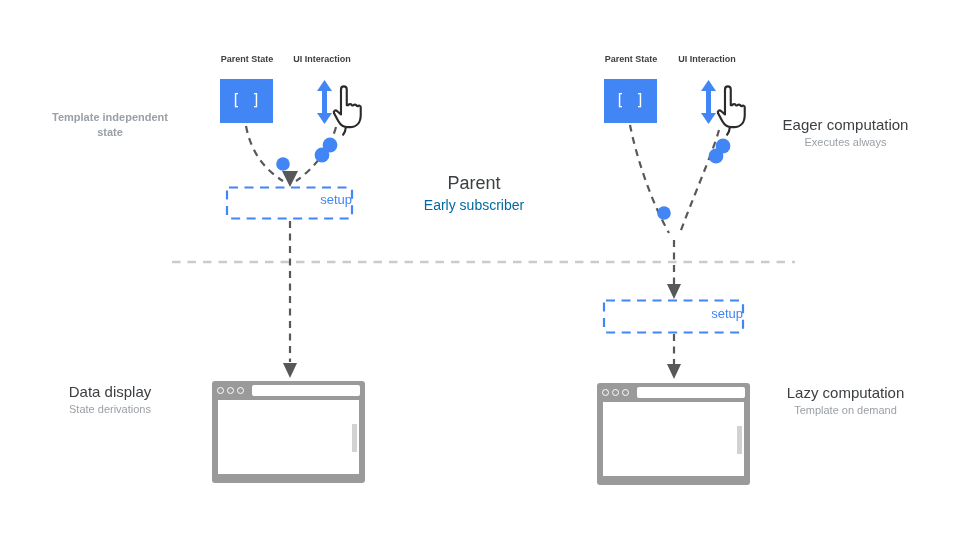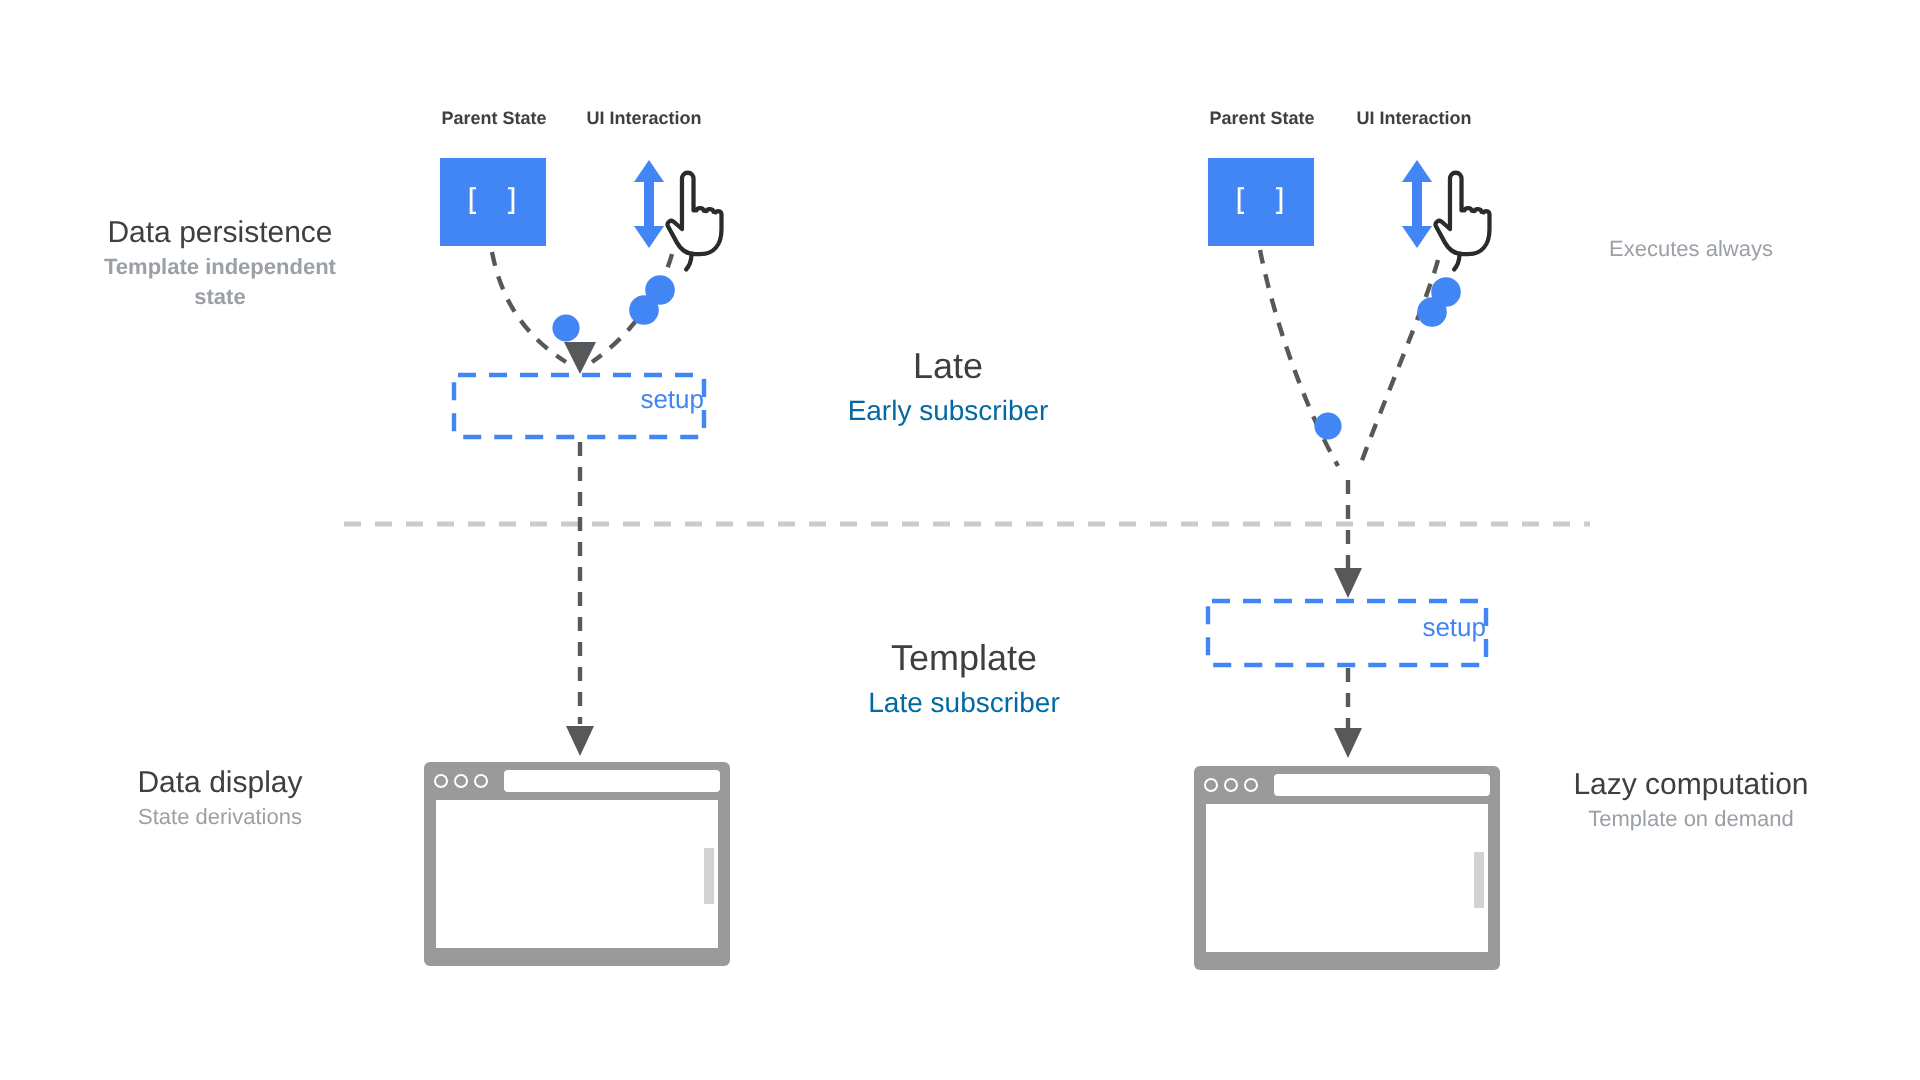--- a/index.html
+++ b/index.html
@@ -106,33 +106,29 @@
          L20.4 13.8 C20.8 13.1 22.2 13.4 22.2 14.6 L22.2 19.4 C22.2 24.6 19.6 27.6 15 27.6
          L13.6 27.6 C10.6 27.6 8.9 26.3 7.5 23.7 L4.6 18.4 C4 17.2 5.5 16 6.6 17
          L9.2 19.3 Z"></path>
     <path fill="none" stroke="#2b2b2b" stroke-width="1.4" stroke-linecap="round" d="M12.3 28.2 C12.2 30 11.6 31.4 10.6 32.6"></path>
   </svg>
 
   <div class="setup-label" style="left:227px;top:192px;width:125px">setup</div>
   <div class="setup-label" style="left:604px;top:306px;width:139px">setup</div>
 
   <div class="caption" style="left:394px;top:173px;width:160px">
-    <div class="zone-title">Late</div>
+    <div class="zone-title">Parent</div>
     <div class="zone-sub">Early subscriber</div>
-  </div>
-  <div class="caption" style="left:402px;top:319px;width:160px">
-    <div class="zone-title">Template</div>
-    <div class="zone-sub">Late subscriber</div>
   </div>
 
   <div class="caption" style="left:20px;top:108px;width:180px">
-    <div class="cap-title">Data persistence</div>
     <div class="cap-sub narrow">Template independent state</div>
   </div>
   <div class="caption" style="left:758px;top:116px;width:175px">
+    <div class="cap-title">Eager computation</div>
     <div class="cap-sub">Executes always</div>
   </div>
   <div class="caption" style="left:25px;top:383px;width:170px">
     <div class="cap-title">Data display</div>
     <div class="cap-sub">State derivations</div>
   </div>
   <div class="caption" style="left:758px;top:384px;width:175px">
     <div class="cap-title">Lazy computation</div>
     <div class="cap-sub">Template on demand</div>
   </div>

